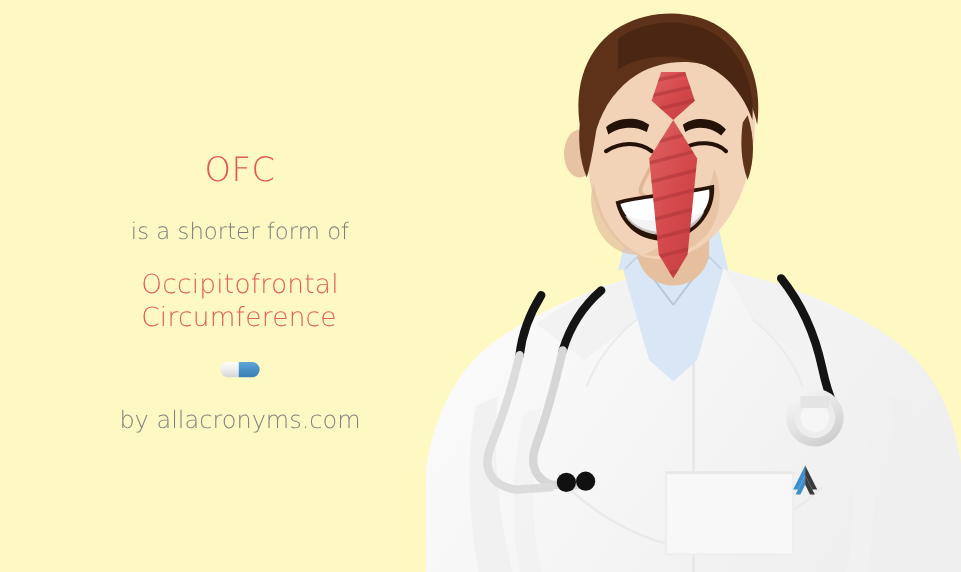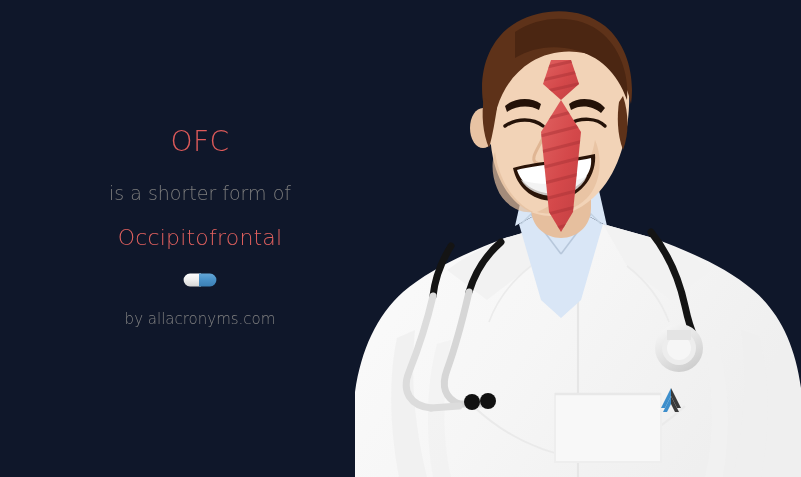--- a/index.html
+++ b/index.html
@@ -11,21 +11,21 @@
     width: 801px;
     height: 477px;
     overflow: hidden;
     font-family: "Liberation Sans", sans-serif;
     position: relative;
   }
   #canvas {
     position: relative;
     width: 801px;
     height: 477px;
-    background: #0f172a;
+    background: #fef9c3;
     overflow: hidden;
   }
 
   
   .text-panel {
     position: absolute;
     left: 0;
     top: 0;
     width: 400px;
     height: 477px;
@@ -70,21 +70,21 @@
   .pill-wrap {
     margin-top: 21px;
     display: block;
     line-height: 0;
   }
   .pill-icon {
     display: block;
   }
   .byline {
     font-family: "DejaVu Sans", "Liberation Sans", sans-serif;
-    font-size: 15px;
+    font-size: 20px;
     font-weight: 300;
     color: #828282;
     margin: 0;
     margin-top: 23px;
     text-align: center;
   }
 
   
   .illustration {
     position: absolute;
@@ -105,20 +105,21 @@
 <div id="canvas">
 
   <div class="text-panel">
 
     <div class="acronym-title">OFC</div>
 
     <div class="relation-text">is a shorter form of</div>
 
     <div class="expansion-text">
       <span>Occipitofrontal</span><br>
+      <span>Circumference</span>
     </div>
 
     <div class="pill-wrap">
       <svg class="pill-icon" width="34" height="14" viewBox="0 0 34 14">
         <defs>
           <linearGradient id="pillLeftGrad" x1="0" y1="0" x2="0" y2="1">
             <stop offset="0%" stop-color="#fdfdfd"></stop>
             <stop offset="48%" stop-color="#eeeeee"></stop>
             <stop offset="100%" stop-color="#d5d5d5"></stop>
           </linearGradient>

